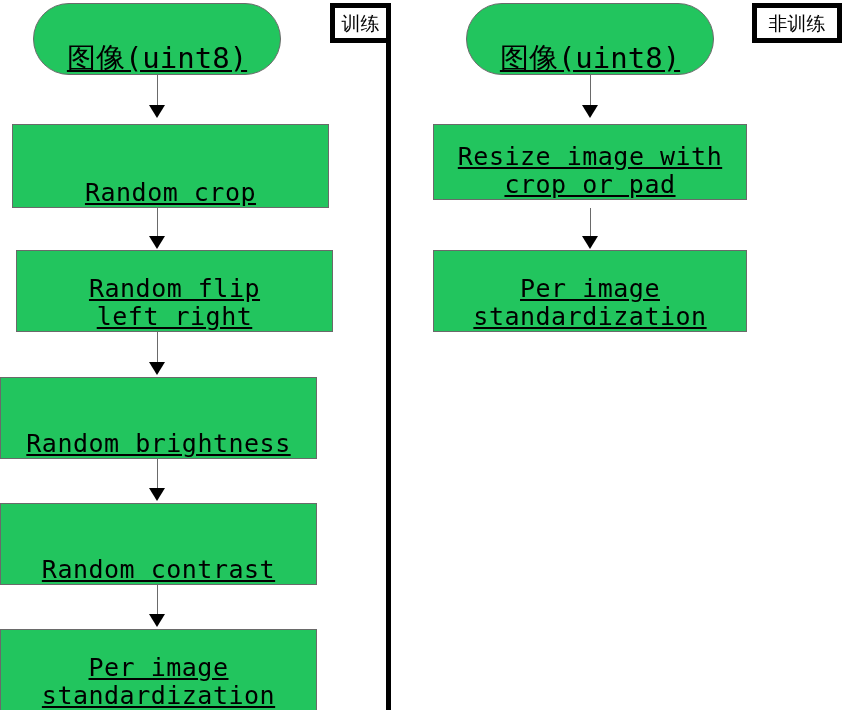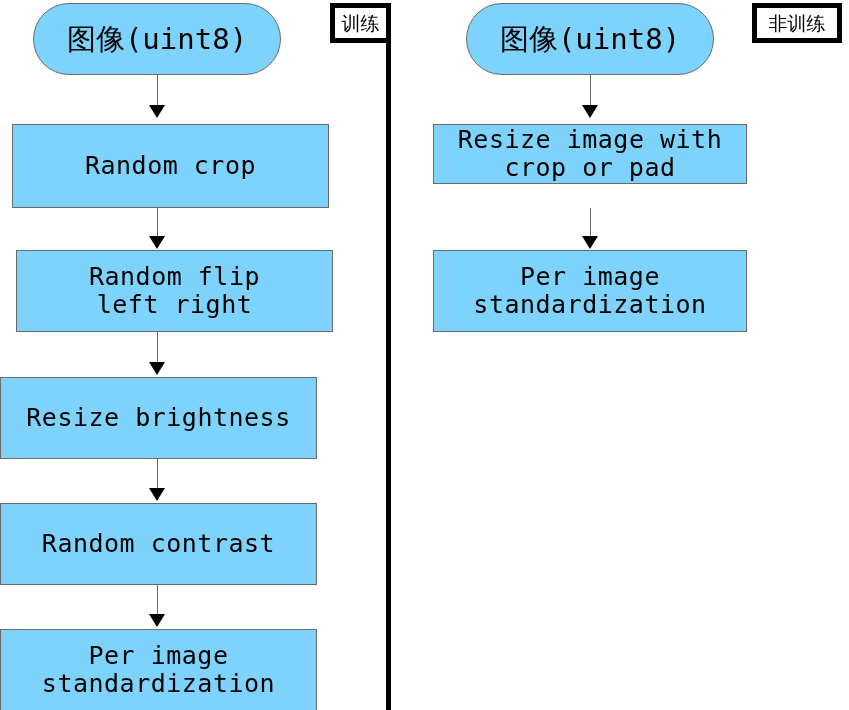--- a/index.html
+++ b/index.html
@@ -15,29 +15,30 @@
     width: 849px;
     height: 710px;
     background: #ffffff;
     overflow: hidden;
   }
 
   
   .node {
     position: absolute;
     box-sizing: border-box;
-    background: #7dd3fc;
+    background: #22c55e;
     border: 1px solid #6a6a6a;
     display: flex;
-    align-items: center;
+    align-items: flex-end;
     justify-content: center;
     text-align: center;
     color: #000000;
     line-height: 1.12;
     white-space: pre-line;
+    text-decoration: underline;
   }
   .node.terminal {
     border-radius: 999px;
     border: 1px solid #6a6a6a;
   }
   .node .label {
     display: block;
     width: 100%;
   }
 
@@ -111,21 +112,21 @@
 
   <div class="node mono" style="left:16px; top:250px; width:317px; height:82px;">
     <span class="label">Random flip
 left right</span>
   </div>
 
   <div class="edge" style="left:157px; top:332px; height:34px;"></div>
   <div class="arrowhead" style="left:149px; top:362px;"></div>
 
   <div class="node mono" style="left:0px; top:377px; width:317px; height:82px;">
-    <span class="label">Resize brightness</span>
+    <span class="label">Random brightness</span>
   </div>
 
   <div class="edge" style="left:157px; top:459px; height:33px;"></div>
   <div class="arrowhead" style="left:149px; top:488px;"></div>
 
   <div class="node mono" style="left:0px; top:503px; width:317px; height:82px;">
     <span class="label">Random contrast</span>
   </div>
 
   <div class="edge" style="left:157px; top:585px; height:33px;"></div>
@@ -142,21 +143,21 @@
     <span>训练</span>
   </div>
 
   <div class="node terminal cjk-mono" style="left:466px; top:3px; width:248px; height:72px;">
     <span class="label">图像(uint8)</span>
   </div>
 
   <div class="edge" style="left:590px; top:75px; height:33px;"></div>
   <div class="arrowhead" style="left:582px; top:105px;"></div>
 
-  <div class="node mono" style="left:433px; top:124px; width:314px; height:60px;">
+  <div class="node mono" style="left:433px; top:124px; width:314px; height:76px;">
     <span class="label">Resize image with
 crop or pad</span>
   </div>
 
   <div class="edge" style="left:590px; top:208px; height:32px;"></div>
   <div class="arrowhead" style="left:582px; top:236px;"></div>
 
   <div class="node mono" style="left:433px; top:250px; width:314px; height:82px;">
     <span class="label">Per image
 standardization</span>

